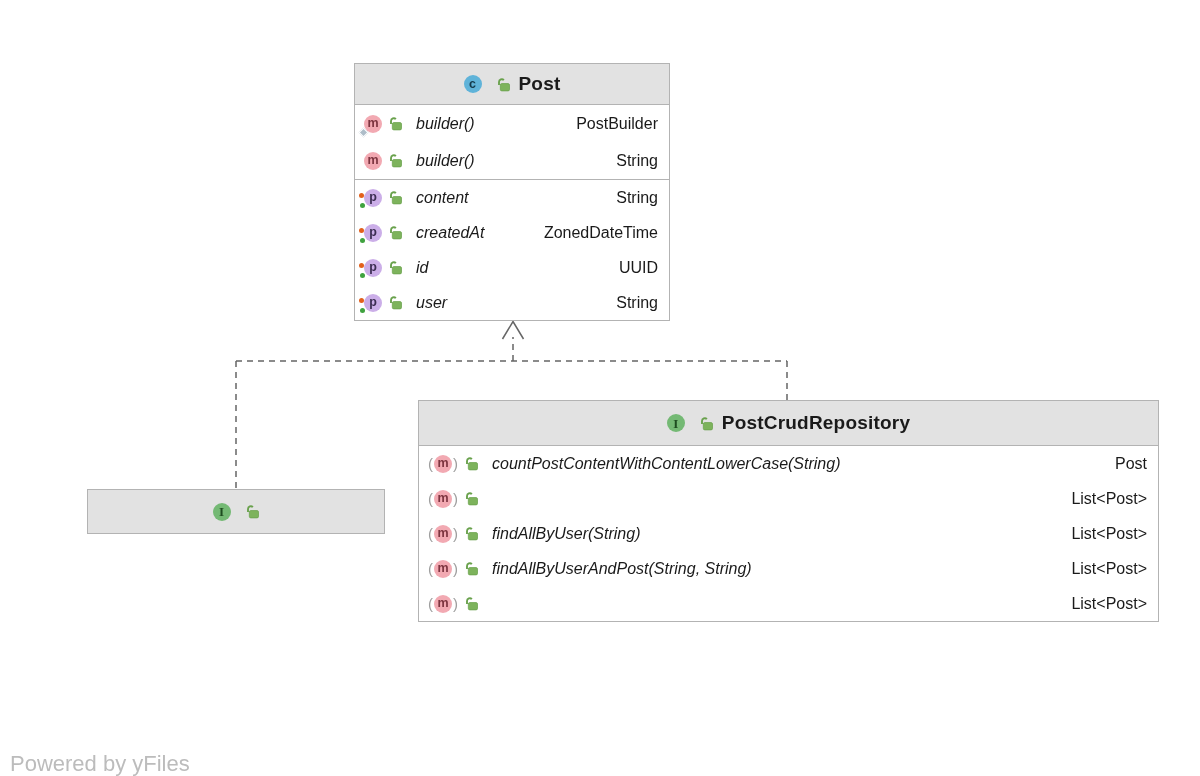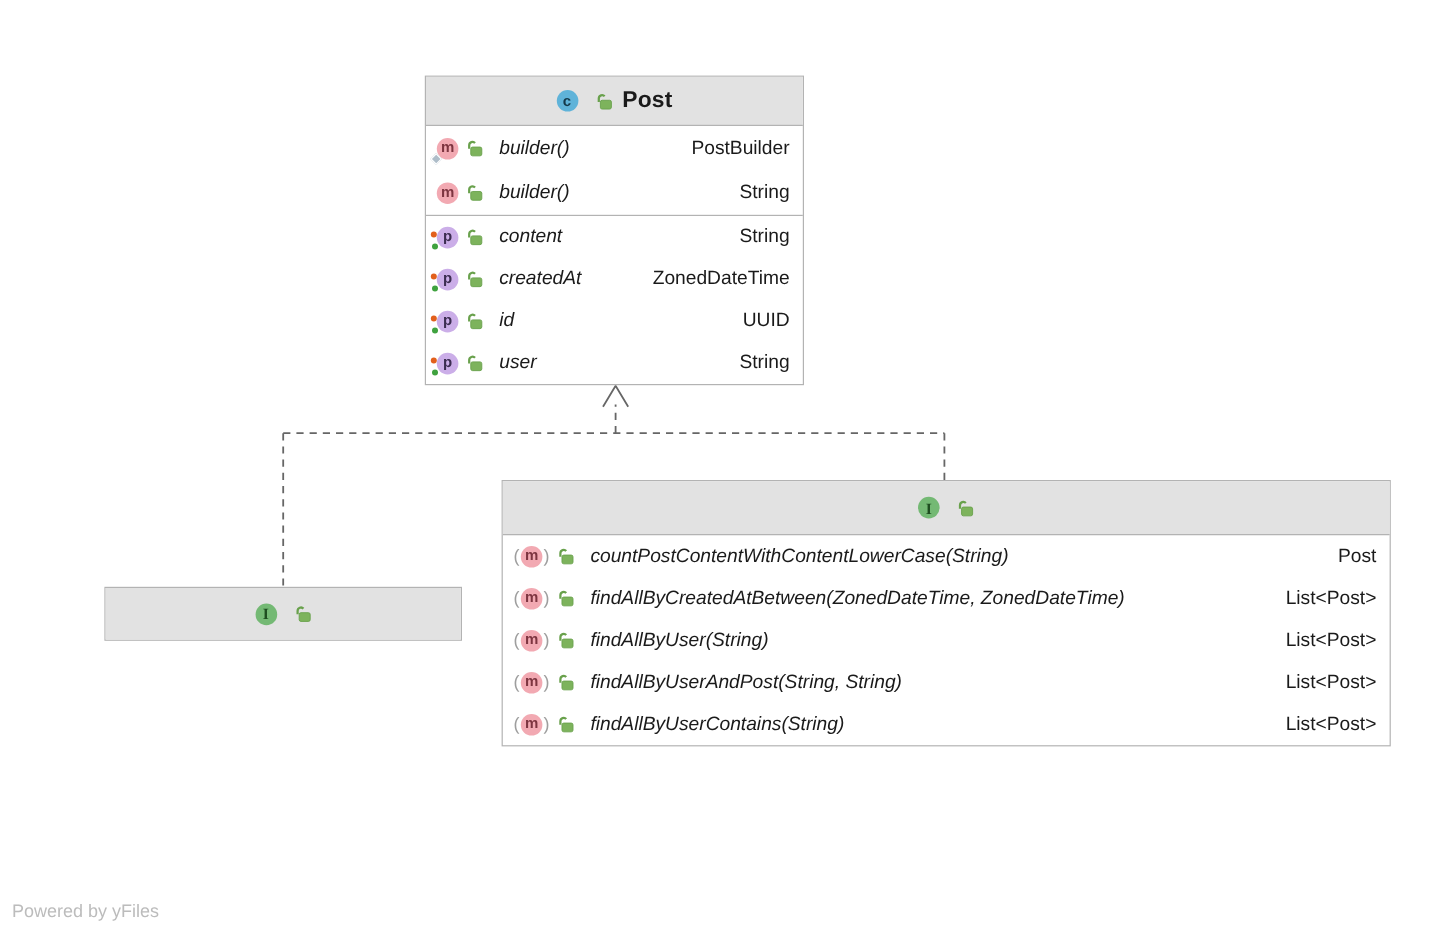--- a/index.html
+++ b/index.html
@@ -54,21 +54,21 @@
   .mname.it{}
   .mtype{margin-left:auto;white-space:nowrap;padding-left:4px;}
 
   #node-post{left:354px;top:63px;width:316px;}
   #node-post .node-header{height:41px;}
   #node-jpa{left:87px;top:489px;width:298px;height:45px;}
   #node-jpa .node-header{height:100%;background:var(--header_bg);}
   #node-crud{left:418px;top:400px;width:741px;}
   #node-crud .node-header{height:45px;}
 
-  .watermark{position:absolute;left:10px;top:751px;font-size:15px;color:var(--watermark);}
+  .watermark{position:absolute;left:10px;top:751px;font-size:22px;color:var(--watermark);}
 </style>
 </head>
 <body>
 
 <div class="canvas">
 
   <svg class="edges" viewBox="0 0 1200 776">
     <path class="edge dashed" d="M236 361 H787"></path>
     <path class="edge dashed" d="M236 361 V489"></path>
     <path class="edge dashed" d="M787 361 V400"></path>
@@ -173,20 +173,21 @@
 
   <div class="node with-body" id="node-crud">
     <div class="node-header">
       <span class="badge-wrap">
           <span class="badge interface">I</span>
         </span>
       <svg class="lock" viewBox="0 0 16 16">
         <path d="M3.2 8.5 V5.4 A3 3 0 0 1 8.4 3.4" fill="none" stroke="var(--lock_green_dark)" stroke-width="2"></path>
         <rect x="4.6" y="7" width="9.8" height="7.8" rx="1.6" fill="var(--lock_green)" stroke="var(--lock_green_dark)" stroke-width="0.8"></rect>
       </svg>
+      <span class="title">PostCrudRepository</span>
     </div>
     <div class="rows rows-crud">
         <div class="row">
           <span class="badge-wrap abstract">
             <span class="badge method">m</span>
           </span>
           <svg class="lock" viewBox="0 0 16 16">
             <path d="M3.2 8.5 V5.4 A3 3 0 0 1 8.4 3.4" fill="none" stroke="var(--lock_green_dark)" stroke-width="2"></path>
             <rect x="4.6" y="7" width="9.8" height="7.8" rx="1.6" fill="var(--lock_green)" stroke="var(--lock_green_dark)" stroke-width="0.8"></rect>
           </svg>
@@ -194,21 +195,20 @@
           <span class="mtype">Post</span>
         </div>
         <div class="row">
           <span class="badge-wrap abstract">
             <span class="badge method">m</span>
           </span>
           <svg class="lock" viewBox="0 0 16 16">
             <path d="M3.2 8.5 V5.4 A3 3 0 0 1 8.4 3.4" fill="none" stroke="var(--lock_green_dark)" stroke-width="2"></path>
             <rect x="4.6" y="7" width="9.8" height="7.8" rx="1.6" fill="var(--lock_green)" stroke="var(--lock_green_dark)" stroke-width="0.8"></rect>
           </svg>
-          <span class="mname">findAllByCreatedAtBetween(ZonedDateTime, ZonedDateTime)</span>
           <span class="mtype">List&lt;Post&gt;</span>
         </div>
         <div class="row">
           <span class="badge-wrap abstract">
             <span class="badge method">m</span>
           </span>
           <svg class="lock" viewBox="0 0 16 16">
             <path d="M3.2 8.5 V5.4 A3 3 0 0 1 8.4 3.4" fill="none" stroke="var(--lock_green_dark)" stroke-width="2"></path>
             <rect x="4.6" y="7" width="9.8" height="7.8" rx="1.6" fill="var(--lock_green)" stroke="var(--lock_green_dark)" stroke-width="0.8"></rect>
           </svg>
@@ -227,20 +227,19 @@
           <span class="mtype">List&lt;Post&gt;</span>
         </div>
         <div class="row">
           <span class="badge-wrap abstract">
             <span class="badge method">m</span>
           </span>
           <svg class="lock" viewBox="0 0 16 16">
             <path d="M3.2 8.5 V5.4 A3 3 0 0 1 8.4 3.4" fill="none" stroke="var(--lock_green_dark)" stroke-width="2"></path>
             <rect x="4.6" y="7" width="9.8" height="7.8" rx="1.6" fill="var(--lock_green)" stroke="var(--lock_green_dark)" stroke-width="0.8"></rect>
           </svg>
-          <span class="mname">findAllByUserContains(String)</span>
           <span class="mtype">List&lt;Post&gt;</span>
         </div>
       </div>
   </div>
 
   <div class="watermark">Powered by yFiles</div>
 </div>
 
 </body></html>

